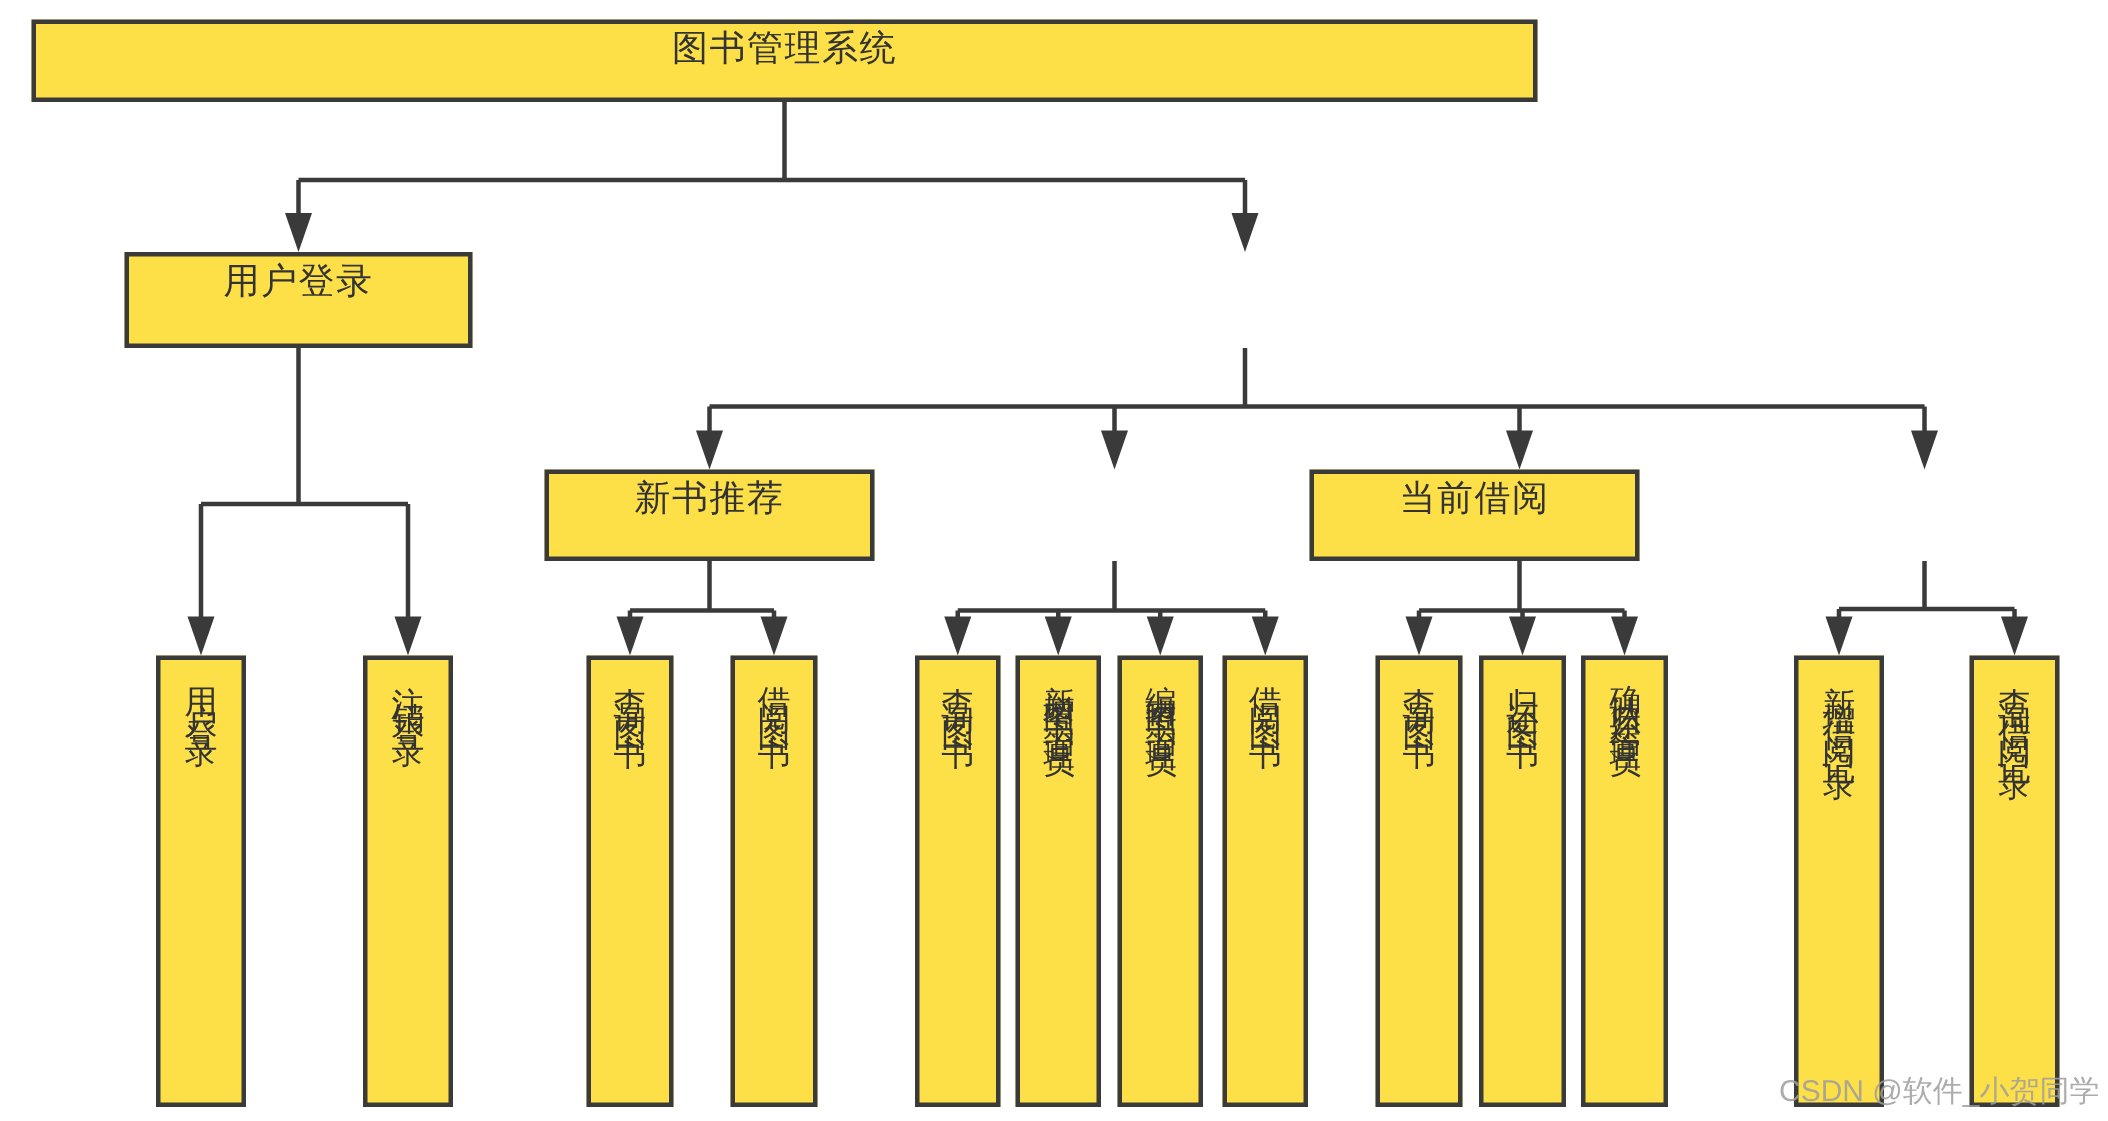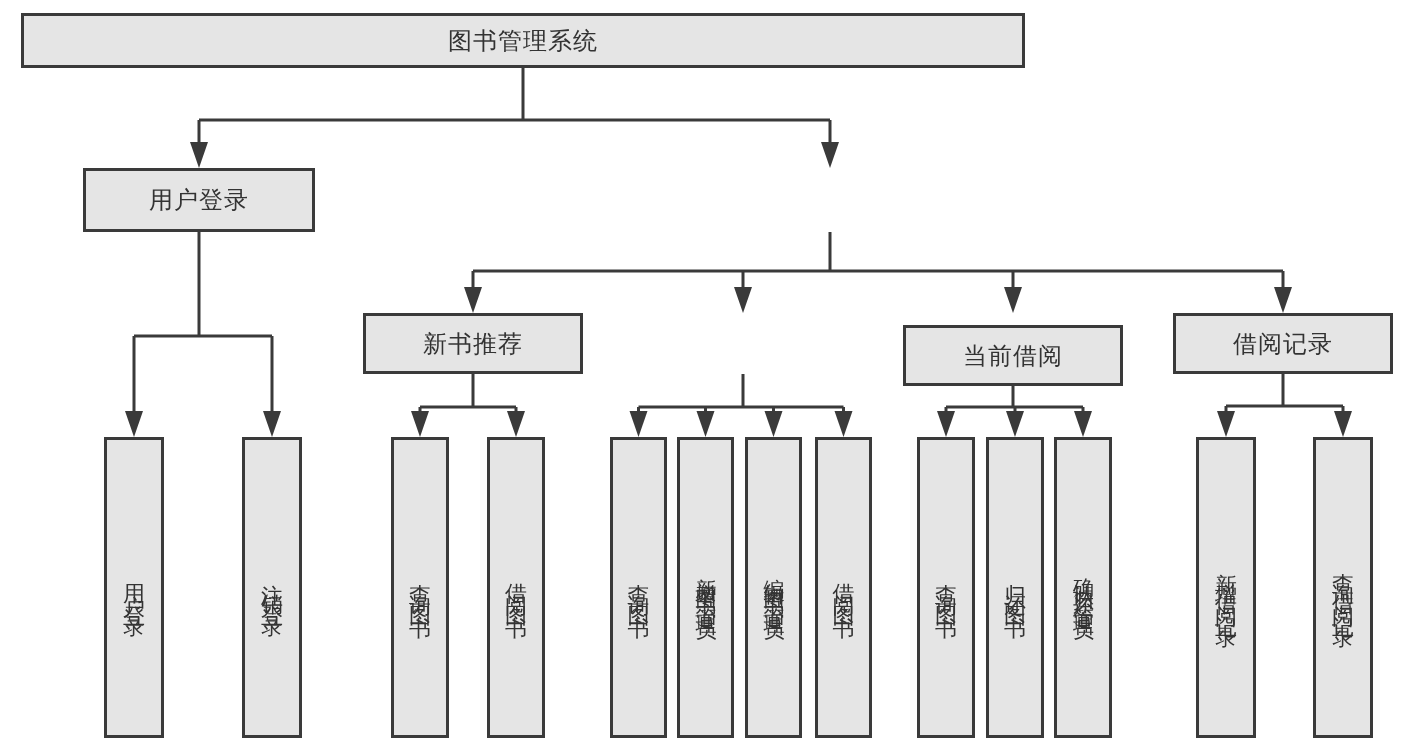--- a/index.html
+++ b/index.html
@@ -16,37 +16,36 @@
     overflow:hidden;
     font-family:"Liberation Sans","DejaVu Sans",sans-serif;
     color:var(--text);
   }
   .connectors{
     position:absolute;left:0;top:0;width:1405px;height:747px;
     pointer-events:none;
   }
   .node{
     position:absolute;
-    background:#e5e5e5;
+    background:#fde047;
     border:3px solid var(--line);
     box-sizing:border-box;
-    display:flex;align-items:center;justify-content:center;
+    display:flex;align-items:flex-start;justify-content:center;
     text-align:center;
-    font-family:Liberation Serif, serif;
   }
   .hnode .t{
     font-size:24px;
     letter-spacing:1px;
     white-space:nowrap;
   }
   .root{left:21px;top:13px;width:1004px;height:55px;}
   .l2a{left:83px;top:168px;width:232px;height:64px;}
   .l2b{left:714px;top:168px;width:232px;height:64px;}
   .l3{top:313px;width:220px;height:61px;}
-  .l3a{left:363px;} .l3b{left:633px;} .l3c{left:903px;margin-top:12px;} .l3d{left:1173px;}
+  .l3a{left:363px;} .l3b{left:633px;} .l3c{left:873px;} .l3d{left:1173px;}
   .leaf{top:437px;height:301px;}
   .leaf .v{
     writing-mode:vertical-rl;
     text-orientation:mixed;
     font-size:22px;
     letter-spacing:11px;
     line-height:1;
   }
   .leaf.long .v{
     font-size:21px;
@@ -121,23 +120,20 @@
   <div class="node hnode l2a">
     <span class="t">用户登录</span>
   </div>
 
   <div class="node hnode l3 l3a">
     <span class="t">新书推荐</span>
   </div>
   <div class="node hnode l3 l3c">
     <span class="t">当前借阅</span>
   </div>
-  <div class="node hnode l3 l3d">
-    <span class="t">借阅记录</span>
-  </div>
 
   <div class="node leaf w60 g1a">
     <span class="v">用户登录</span>
   </div>
   <div class="node leaf w60 g1b">
     <span class="v">注销登录</span>
   </div>
 
   <div class="node leaf w58 g2a">
     <span class="v">查询图书</span>
@@ -169,14 +165,15 @@
     <span class="v">确认归还（管理员）</span>
   </div>
 
   <div class="node leaf w60 g5a">
     <span class="v">新增借阅记录</span>
   </div>
   <div class="node leaf w60 g5b">
     <span class="v">查询借阅记录</span>
   </div>
 
+  <div class="watermark">CSDN @软件_小贺同学</div>
 
 </div>
 
 </body></html>

